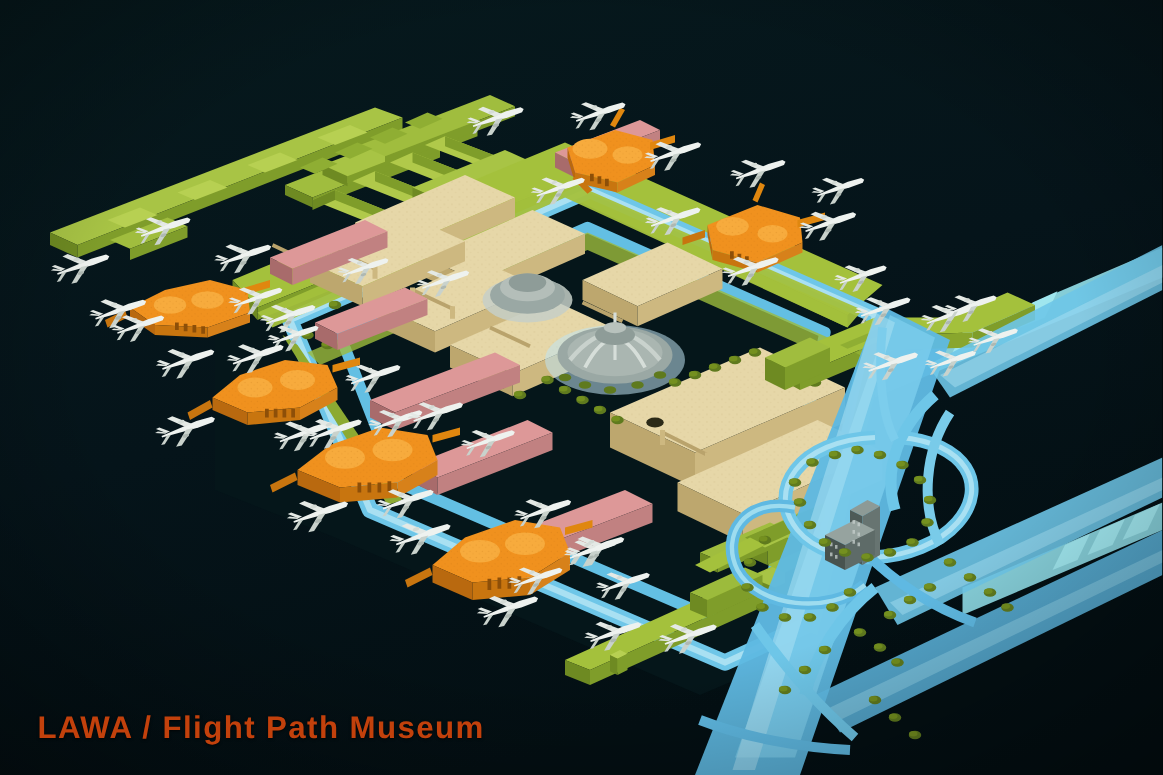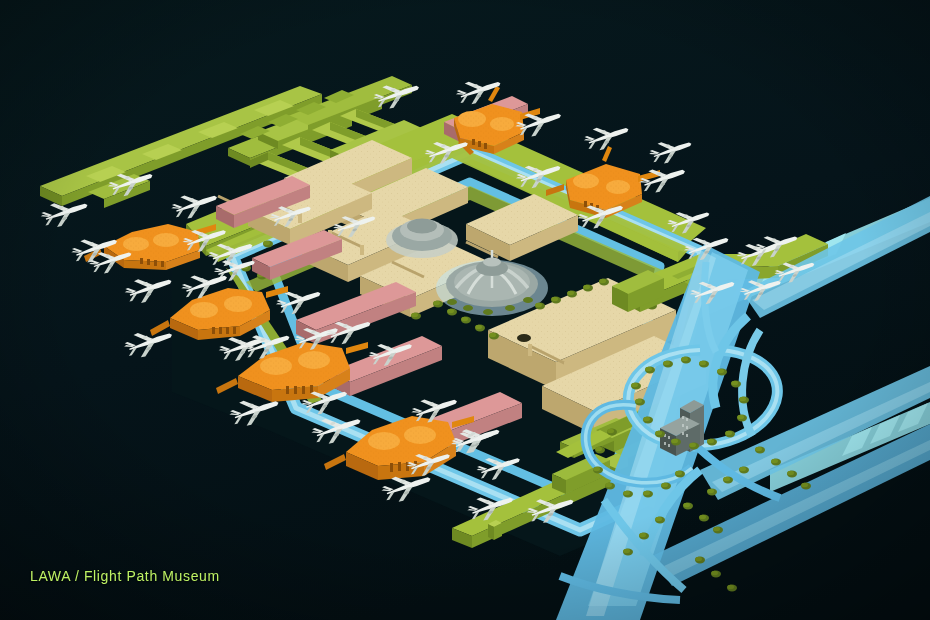--- a/index.html
+++ b/index.html
@@ -2,22 +2,22 @@
 <html><head>
 <meta charset="utf-8">
 <style>
   html,body{margin:0;padding:0;background:#000;}
   body{font-family:"Liberation Sans",sans-serif;}
   #stage{position:relative;width:930px;height:620px;overflow:hidden;background:#05161a;}
   #art{position:absolute;inset:0;}
   #caption{
     position:absolute;left:30px;top:568px;
     font-family:"Liberation Sans",sans-serif;
-    font-size:14px;letter-spacing:.045em;font-weight:400;
-    color:#bef264;white-space:nowrap;
+    font-size:25px;letter-spacing:.045em;font-weight:700;
+    color:#c2410c;white-space:nowrap;
     text-shadow:0 1px 2px rgba(0,0,0,.75);
   }
 </style>
 </head>
 <body>
 
 <div id="stage">
 
   <svg id="art" viewBox="0 0 930 620" xmlns="http://www.w3.org/2000/svg">
     <defs>

